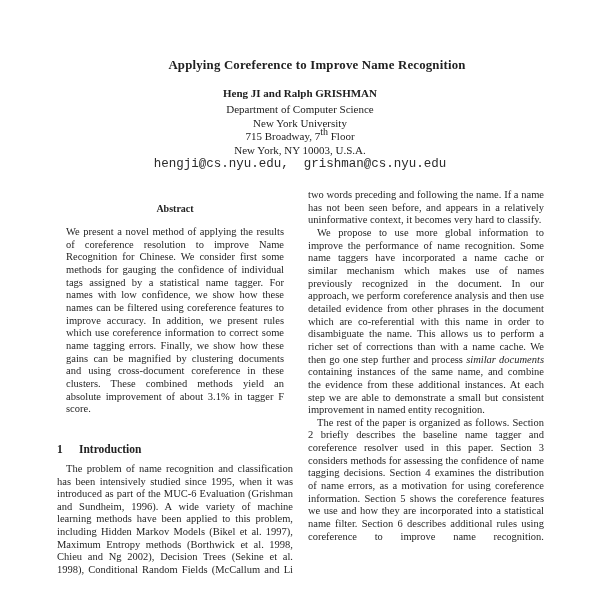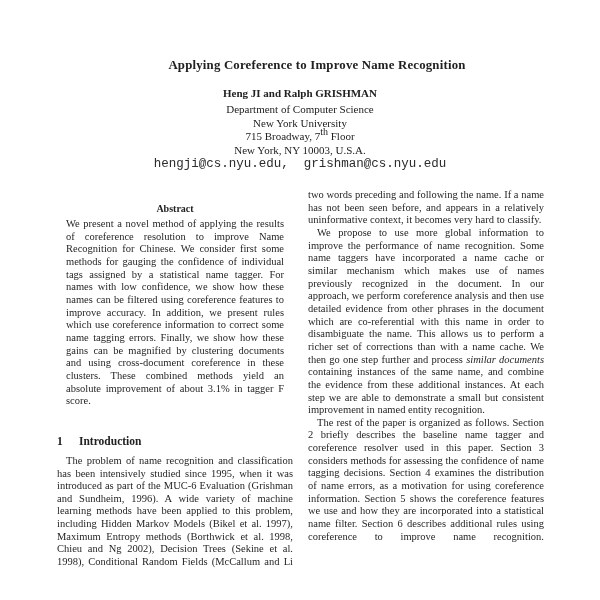--- a/index.html
+++ b/index.html
@@ -48,21 +48,21 @@
   }
   .col { width: 236px; }
   .para {
     margin: 0;
     font-size: 10.5px;
     line-height: 12.65px;
     text-align: justify;
     color: #1f1f1f;
   }
   .para.ind { text-indent: 9px; }
-  .para.abstract { padding: 0 9px; margin-top: 4px; }
+  .para.abstract { padding: 0 9px; margin-top: 12px; }
   .para.lj { text-align-last: justify; }
   .c-head {
     margin-top: 14px;
     text-align: center;
     font-weight: bold;
     font-size: 10px;
   }
   .s-head {
     margin-top: 27px;
     display: flex;

